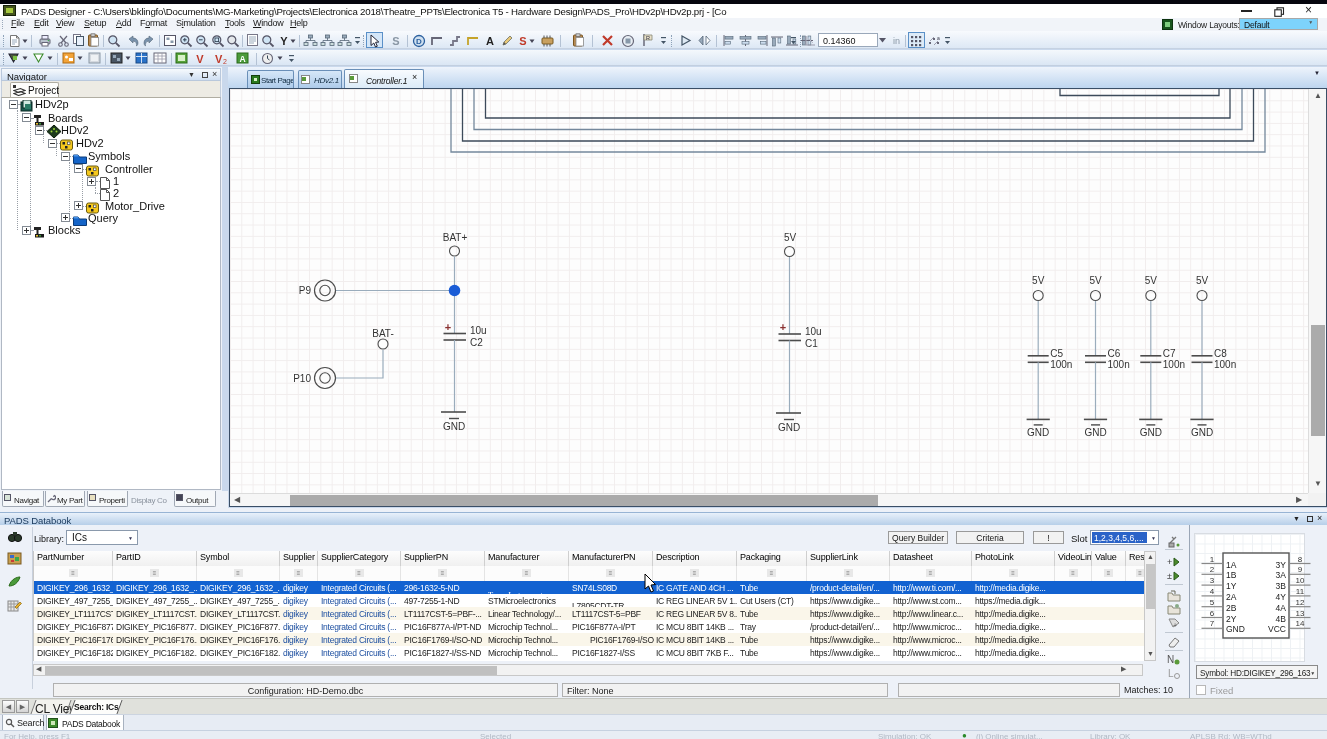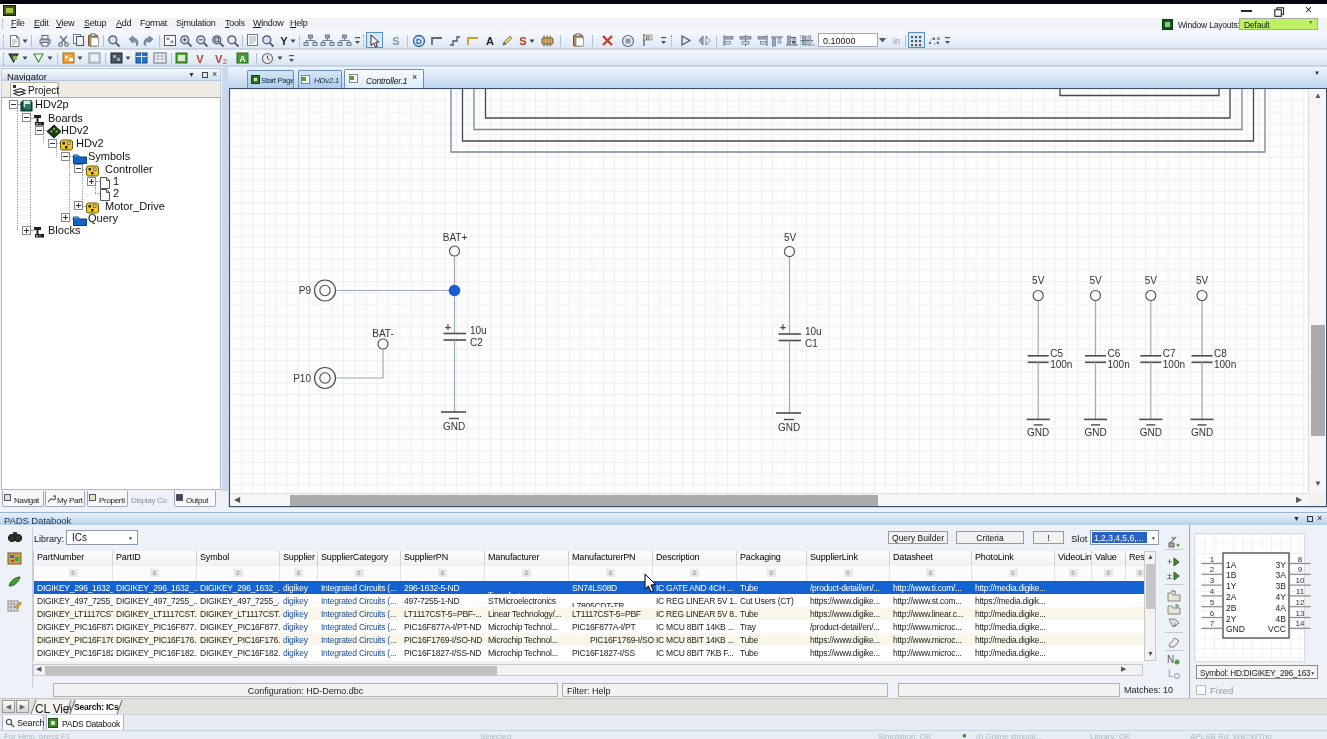--- a/index.html
+++ b/index.html
@@ -15,20 +15,21 @@
 .flt{position:absolute;top:15px;height:15px;border-right:1px solid #e4e4e4;background:#fcfcfc;}
 .cell{position:absolute;height:13px;font-size:8.5px;letter-spacing:-0.25px;padding:1.5px 0 0 3px;overflow:hidden;white-space:nowrap;}
 </style></head>
 <body>
 
 <div class="abs" style="left:0;top:0;width:1327px;height:4px;background:#06060e;"></div>
 <div class="abs" style="left:0;top:4px;width:1327px;height:14px;background:#fff;">
   <div class="abs" style="left:3px;top:1px;width:13px;height:11px;background:#44541e;border:1px solid #16200a;">
     <div class="abs" style="left:2px;top:2px;width:7px;height:5px;background:#a6c83e;"></div>
   </div>
+  <div class="abs" style="left:21px;top:1.5px;font-size:9.7px;color:#101010;white-space:nowrap;letter-spacing:-0.22px;">PADS Designer - C:\Users\bklingfo\Documents\MG-Marketing\Projects\Electronica 2018\Theatre_PPTs\Electronica T5 - Hardware Design\PADS_Pro\HDv2p\HDv2p.prj - [Co</div>
   <div class="abs" style="left:1241px;top:6px;width:11px;height:1.5px;background:#222;"></div>
   <svg class="abs" style="left:1274px;top:3px;" width="11" height="10" viewBox="0 0 11 10">
       <rect x="3" y="0.8" width="6.5" height="6.5" fill="#fff" stroke="#222" stroke-width="1.1"></rect>
       <rect x="0.8" y="2.8" width="6.5" height="6.5" fill="#fff" stroke="#222" stroke-width="1.1"></rect>
     </svg>
   <div class="abs" style="left:1305px;top:-1px;font-size:12px;color:#222;">×</div>
 </div>
 <div class="abs" style="left:0;top:18px;width:1327px;height:13px;background:#f1f4f9;font-size:9px;letter-spacing:-0.25px;color:#1a1a1a;">
 <div class="abs" style="left:2px;top:2px;width:1px;height:9px;border-left:1px dotted #9aa8ba;"></div>
 <span class="abs" style="left:11px;top:0px;"><u>F</u>ile</span>
@@ -38,21 +39,21 @@
 <span class="abs" style="left:116px;top:0px;"><u>A</u>dd</span>
 <span class="abs" style="left:140px;top:0px;">F<u>o</u>rmat</span>
 <span class="abs" style="left:176px;top:0px;">S<u>i</u>mulation</span>
 <span class="abs" style="left:225px;top:0px;"><u>T</u>ools</span>
 <span class="abs" style="left:253px;top:0px;"><u>W</u>indow</span>
 <span class="abs" style="left:290px;top:0px;"><u>H</u>elp</span>
 <div class="abs" style="left:1162px;top:1px;width:11px;height:11px;background:#17541c;border:1px solid #0d330f;">
       <div class="abs" style="left:2px;top:2px;width:5px;height:5px;background:#7fcf7f;"></div>
     </div>
 <span class="abs" style="left:1178px;top:2px;font-size:8.5px;letter-spacing:-0.2px;color:#222;">Window Layouts:</span>
-<div class="abs" style="left:1239px;top:0px;width:79px;height:12px;background:#bef264;border:1px solid #a8a8a8;font-size:8.5px;padding:1px 0 0 4px;color:#111;letter-spacing:-0.2px;">Default<span class="abs" style="right:4px;top:0;color:#555;font-size:5px;">▼</span></div>
+<div class="abs" style="left:1239px;top:0px;width:79px;height:12px;background:#7dd3fc;border:1px solid #a8a8a8;font-size:8.5px;padding:1px 0 0 4px;color:#111;letter-spacing:-0.2px;">Default<span class="abs" style="right:4px;top:0;color:#555;font-size:5px;">▼</span></div>
 </div>
 <div class="abs" style="left:0;top:31px;width:1327px;height:18px;background:linear-gradient(#f8fafd,#dde8f5);border-bottom:1px solid #c6d2e2;"></div>
 <div class="abs" style="left:0;top:50px;width:1327px;height:16px;background:linear-gradient(#f4f8fc,#dae6f4);border-bottom:1px solid #c2cfe0;"></div>
 <div class="abs" style="left:3px;top:35px;width:2px;height:12px;border-left:1px dotted #8ea2b8;"></div>
 <div class="abs" style="left:8px;top:34px;line-height:0;"><svg width="13" height="14" viewBox="0 0 13 14">
       <path d="M2.5 1.5 h6 l2.5 2.5 v8.5 h-8.5 z" fill="#fff" stroke="#777"></path>
       <path d="M8.5 1.5 v2.5 h2.5" fill="none" stroke="#777"></path>
       <g stroke="#9ab" stroke-width="1">
         <line x1="4" y1="6" x2="9" y2="6"></line>
         <line x1="4" y1="8" x2="9" y2="8"></line>
@@ -274,21 +275,21 @@
     </svg></div>
 <div class="abs" style="left:790px;top:36px;width:7px;height:11px;line-height:0;"><svg width="7" height="11" viewBox="0 0 7 11">
       <rect x="1" y="1" width="5" height="1.2" fill="#456"></rect>
       <path d="M1 5 L6 5 L3.5 8 Z" fill="#456"></path>
     </svg></div>
 <div class="abs" style="left:800px;top:35px;width:2px;height:12px;border-left:1px dotted #8ea2b8;"></div>
 <div class="abs" style="left:804px;top:34px;line-height:0;"><svg width="13" height="13" viewBox="0 0 13 13">
       <path d="M2 2 V11 H11" fill="none" stroke="#99a" stroke-width="1.2"></path>
       <path d="M4 4 L9 9" stroke="#bbc" stroke-width="1"></path>
     </svg></div>
-<div class="abs" style="left:818px;top:33px;width:60px;height:14px;background:#fff;border:1px solid #9aa8ba;font-size:9px;color:#111;padding:2px 0 0 4px;">0.10000</div>
+<div class="abs" style="left:818px;top:33px;width:60px;height:14px;background:#fff;border:1px solid #9aa8ba;font-size:9px;color:#111;padding:2px 0 0 4px;">0.14360</div>
 <div class="abs" style="left:878px;top:34px;width:10px;height:12px;line-height:0;"><svg width="10" height="12" viewBox="0 0 10 12">
       <path d="M1 4 L8 4 L4.5 8.5 Z" fill="#556"></path>
     </svg></div>
 <div class="abs" style="left:893px;top:36px;font-size:9px;color:#8a97a5;">in</div>
 <div class="abs" style="left:905px;top:35px;width:1px;height:12px;background:#b4c2d4;"></div>
 <div class="abs" style="left:908px;top:32px;width:17px;height:16px;border:1px solid #5a90c8;background:#ddebf8;"></div>
 <div class="abs" style="left:909px;top:34px;line-height:0;"><svg width="14" height="14" viewBox="0 0 14 14">
       <g fill="#556">
         <rect x="2" y="2" width="2.2" height="2.2"></rect>
         <rect x="6" y="2" width="2.2" height="2.2"></rect>
@@ -870,21 +871,21 @@
   <div class="abs" style="left:2px;top:1px;font-size:7px;color:#555;">▲</div>
   <div class="abs" style="left:1px;top:12px;width:9px;height:45px;background:#c6c6c6;"></div>
   <div class="abs" style="left:2px;top:98px;font-size:7px;color:#555;">▼</div>
 </div>
 <div class="abs" style="left:33px;top:664px;width:1110px;height:12px;background:#f2f2f2;border:1px solid #c8c8c8;">
   <div class="abs" style="left:2px;top:0px;font-size:7px;color:#555;">◀</div>
   <div class="abs" style="left:11px;top:1px;width:452px;height:9px;background:#c0c0c0;"></div>
   <div class="abs" style="left:1087px;top:0px;font-size:7px;color:#555;">▶</div>
 </div>
 <div class="abs" style="left:53px;top:683px;width:505px;height:14px;background:#f2f2f2;border:1px solid #b0b0b0;font-size:9px;color:#222;text-align:center;padding-top:2px;">Configuration: HD-Demo.dbc</div>
-<div class="abs" style="left:562px;top:683px;width:326px;height:14px;background:#f2f2f2;border:1px solid #b0b0b0;font-size:9px;color:#222;padding:2px 0 0 4px;">Filter: Help</div>
+<div class="abs" style="left:562px;top:683px;width:326px;height:14px;background:#f2f2f2;border:1px solid #b0b0b0;font-size:9px;color:#222;padding:2px 0 0 4px;">Filter: None</div>
 <div class="abs" style="left:898px;top:683px;width:222px;height:14px;background:#f2f2f2;border:1px solid #b0b0b0;"></div>
 <div class="abs" style="left:1124px;top:685px;font-size:9px;color:#222;">Matches: 10</div>
 <div class="abs" style="left:1167px;top:534px;"><svg width="14" height="13" viewBox="0 0 14 13">
       <path d="M3 8 L7 4 M7 4 L5 2 M7 4 L9 2" stroke="#777" stroke-width="1.3"></path>
       <rect x="2" y="8" width="5" height="4" fill="#aaa" stroke="#666"></rect>
       <circle cx="11" cy="10" r="1.5" fill="#5a9a3a"></circle>
     </svg></div>
 <div class="abs" style="left:1167px;top:554px;"><svg width="14" height="12" viewBox="0 0 14 12">
       <text x="0" y="9" font-size="9" fill="#444" font-family="Liberation Sans">+</text>
       <path d="M7 2 L12 6 L7 10 Z" fill="#4a8a2a" stroke="#2a5a1a"></path>

